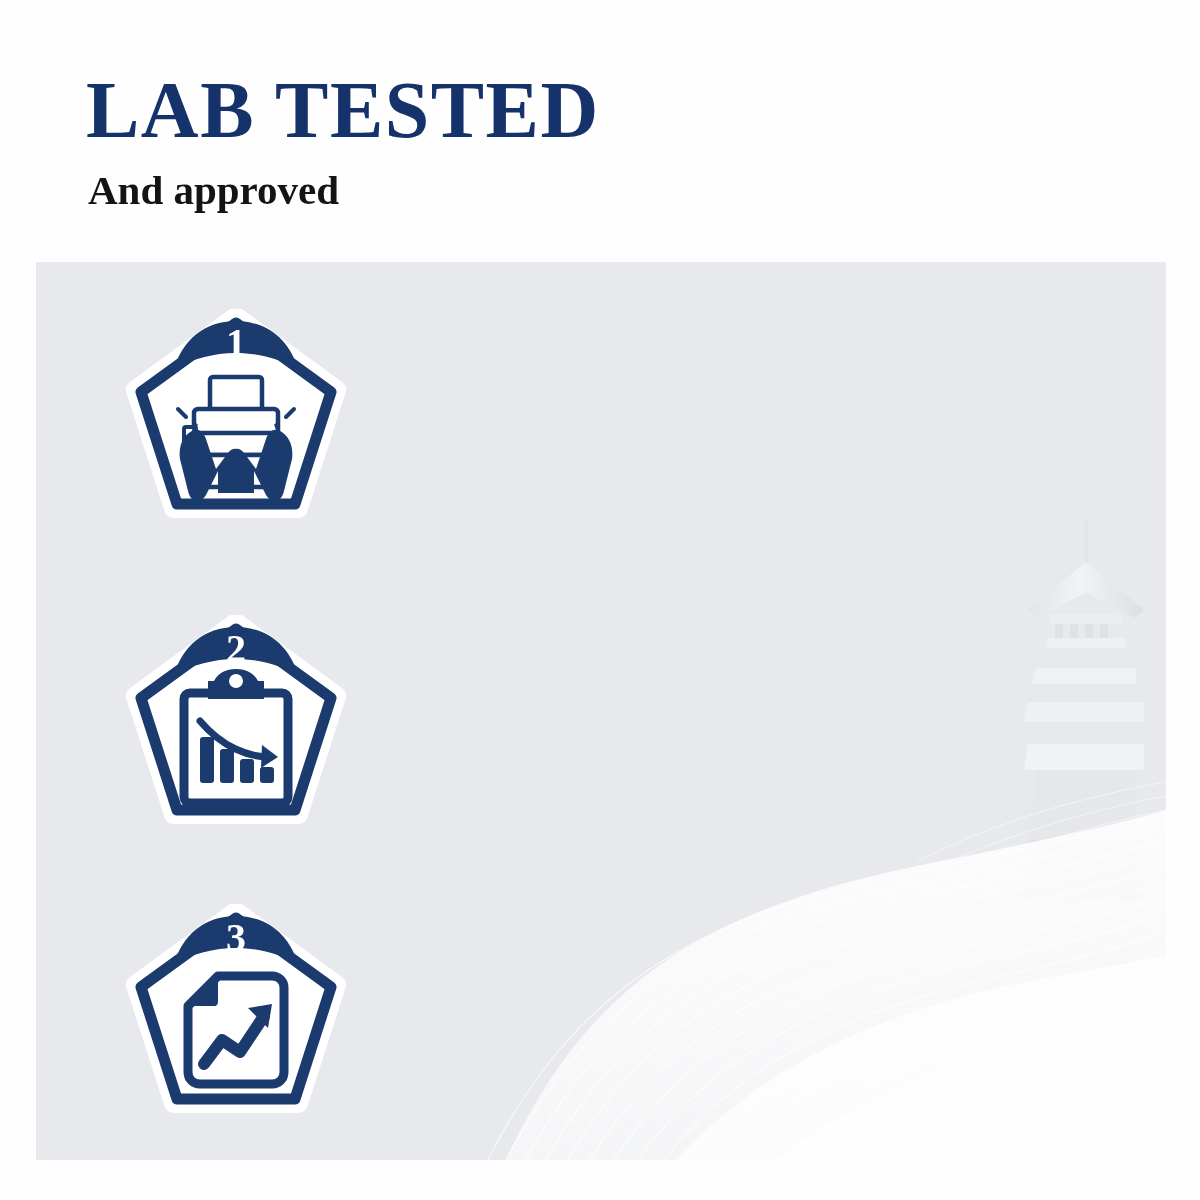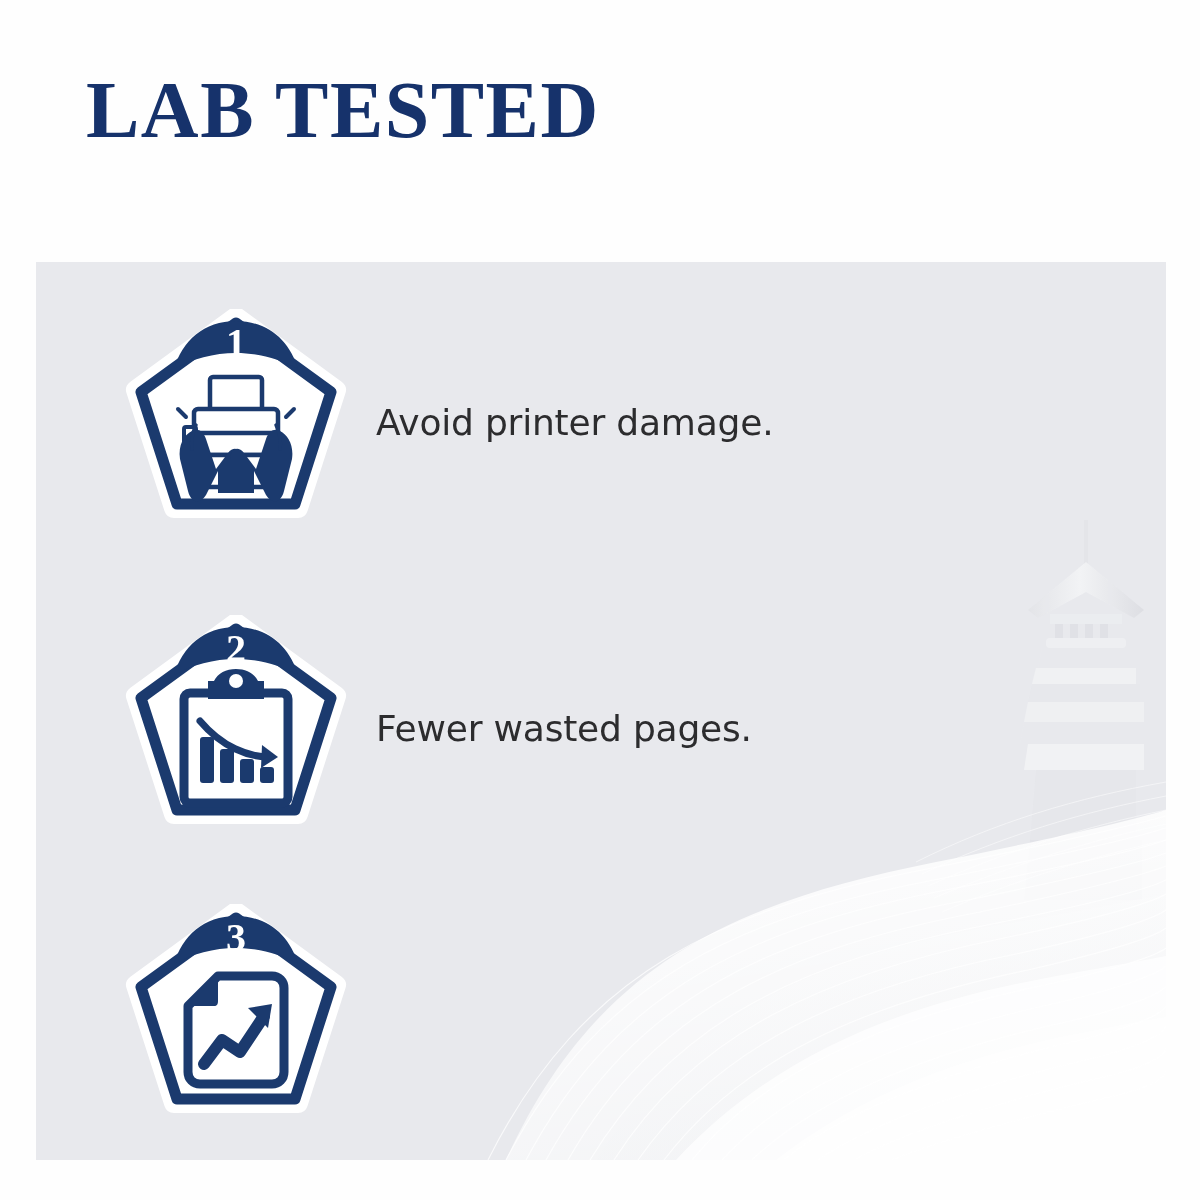--- a/index.html
+++ b/index.html
@@ -110,20 +110,21 @@
     white-space: nowrap;
   }
 </style>
 </head>
 <body>
 
 <div id="page">
 
   <div class="header">
     <div class="headline">LAB TESTED</div>
+    <div class="subhead">And approved</div>
   </div>
 
   <div class="panel">
 
     <svg class="panel-bg" viewBox="0 0 1130 898">
       <defs>
         <linearGradient id="wv1" x1="0" y1="0" x2="0.3" y2="1">
           <stop offset="0%" stop-color="#ffffff" stop-opacity="0.98"></stop>
           <stop offset="100%" stop-color="#ffffff" stop-opacity="0.55"></stop>
         </linearGradient>
@@ -226,21 +227,20 @@
                      C 159 194, 150 196, 144 186 L132 162 L132 184 L108 184 L108 150
                      C 108 140, 116 136, 122 144 L134 160 L144 130
                      C 147 121, 153 119, 158 122 Z" fill="#1b3a6e"></path>
 
             <g stroke="#1b3a6e" stroke-width="3.5" stroke-linecap="round" fill="none">
               <path d="M74 116 C 70 124, 69 132, 70 140"></path>
               <path d="M154 116 C 158 124, 159 132, 158 140"></path>
             </g>
           </svg>
         </div>
-        <div class="feature-text">Avoid printer damage.</div>
       </div>
 
       <div class="feature-row r2">
         <div class="feature-icon">
           <svg viewBox="0 0 228 228">
             <path d="M114 8 L214 81 L176 199 L52 199 L14 81 Z" fill="#ffffff" stroke="#ffffff" stroke-width="20" stroke-linejoin="round"></path>
             <path d="M114 14 L209 83 L173 195 L55 195 L19 83 Z" fill="none" stroke="#1b3a6e" stroke-width="11" stroke-linejoin="round"></path>
             <path d="M114 12 C 146 12, 168 32, 176 60 C 158 50, 136 44, 114 44
                      C 92 44, 70 50, 52 60 C 60 32, 82 12, 114 12 Z" fill="#1b3a6e"></path>
             <text x="114" y="47" text-anchor="middle" font-family="Liberation Serif, serif" font-size="40" font-weight="bold" fill="#ffffff">2</text>
@@ -255,21 +255,20 @@
               <rect x="78" y="122" width="14" height="46" rx="3"></rect>
               <rect x="98" y="134" width="14" height="34" rx="3"></rect>
               <rect x="118" y="144" width="14" height="24" rx="3"></rect>
               <rect x="138" y="152" width="14" height="16" rx="3"></rect>
             </g>
 
             <path d="M78 106 C 100 132, 126 142, 148 142" fill="none" stroke="#1b3a6e" stroke-width="7" stroke-linecap="round"></path>
             <path d="M140 130 L156 142 L139 153 Z" fill="#1b3a6e"></path>
           </svg>
         </div>
-        <div class="feature-text">Fewer wasted pages.</div>
       </div>
 
       <div class="feature-row r3">
         <div class="feature-icon">
           <svg viewBox="0 0 228 228">
             <path d="M114 8 L214 81 L176 199 L52 199 L14 81 Z" fill="#ffffff" stroke="#ffffff" stroke-width="20" stroke-linejoin="round"></path>
             <path d="M114 14 L209 83 L173 195 L55 195 L19 83 Z" fill="none" stroke="#1b3a6e" stroke-width="11" stroke-linejoin="round"></path>
             <path d="M114 12 C 146 12, 168 32, 176 60 C 158 50, 136 44, 114 44
                      C 92 44, 70 50, 52 60 C 60 32, 82 12, 114 12 Z" fill="#1b3a6e"></path>
             <text x="114" y="47" text-anchor="middle" font-family="Liberation Serif, serif" font-size="40" font-weight="bold" fill="#ffffff">3</text>

